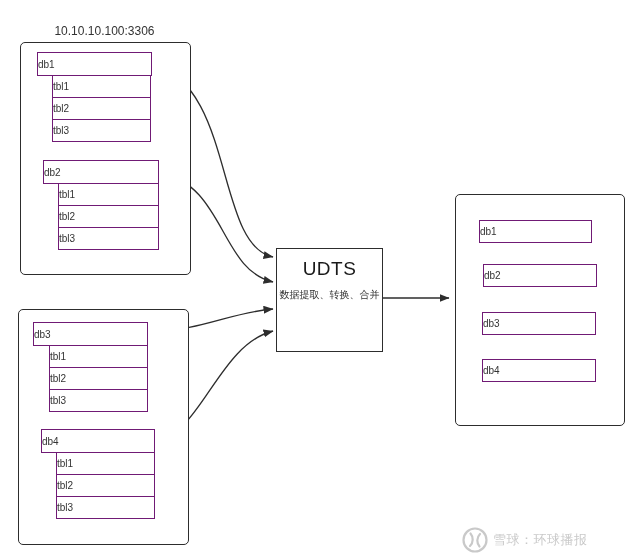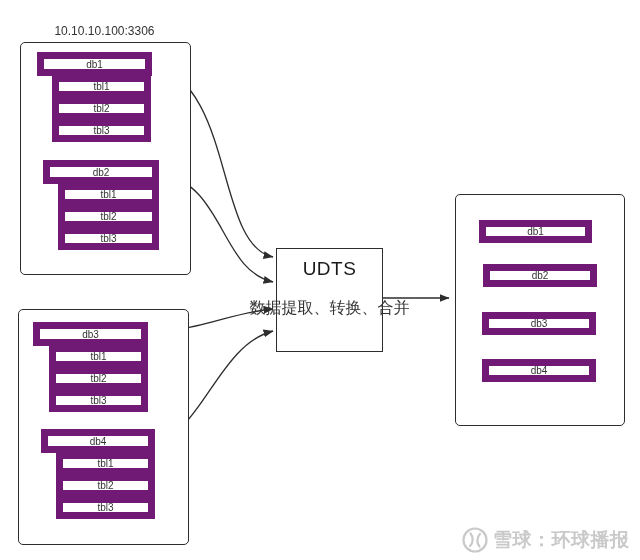--- a/index.html
+++ b/index.html
@@ -7,36 +7,36 @@
     position:relative;width:640px;height:560px;background:#ffffff;overflow:hidden;
     font-family:"Liberation Sans","DejaVu Sans",sans-serif;color:#333333;
   }
   .server-label{
     position:absolute;font-size:12px;color:#333333;text-align:center;line-height:12px;
   }
   .outer{
     position:absolute;border:1px solid #2d2d2d;border-radius:5px;background:#ffffff;
   }
   .node{
-    position:absolute;border:7px solid #701a75;background:#ffffff;
-    display:flex;align-items:center;justify-content:center;
+    position:absolute;border:1px solid #701a75;background:#ffffff;
+    display:flex;align-items:center;
     font-size:10px;color:#333333;box-sizing:border-box;
   }
   .udts{
     position:absolute;left:276px;top:248px;width:107px;height:104px;
     border:1px solid #2d2d2d;background:#ffffff;box-sizing:border-box;
     display:flex;flex-direction:column;align-items:center;
   }
   .udts-title{font-size:19px;color:#1a1a1a;margin-top:9px;letter-spacing:0.5px;}
-  .udts-sub{font-size:16px;color:#333333;margin-top:18px;white-space:nowrap;}
+  .udts-sub{font-size:10px;color:#333333;margin-top:8px;white-space:nowrap;}
   .arrow-layer{position:absolute;left:0;top:0;pointer-events:none;}
   .watermark{
     position:absolute;left:462px;top:527px;display:flex;align-items:center;gap:5px;
   }
-  .wm-text{font-size:19px;color:#c9c9c9;letter-spacing:0.5px;white-space:nowrap;font-weight:bold;}
+  .wm-text{font-size:13px;color:#c9c9c9;letter-spacing:0.5px;white-space:nowrap;}
 </style>
 </head>
 <body>
 
 <div class="canvas">
 
   <svg class="arrow-layer" width="640" height="560" viewBox="0 0 640 560">
     <defs>
       <marker id="ah" markerUnits="userSpaceOnUse" markerWidth="11" markerHeight="9" refX="9.5" refY="4" orient="auto">
         <path d="M0,0 L10,4 L0,8 Z" fill="#2d2d2d"></path>

